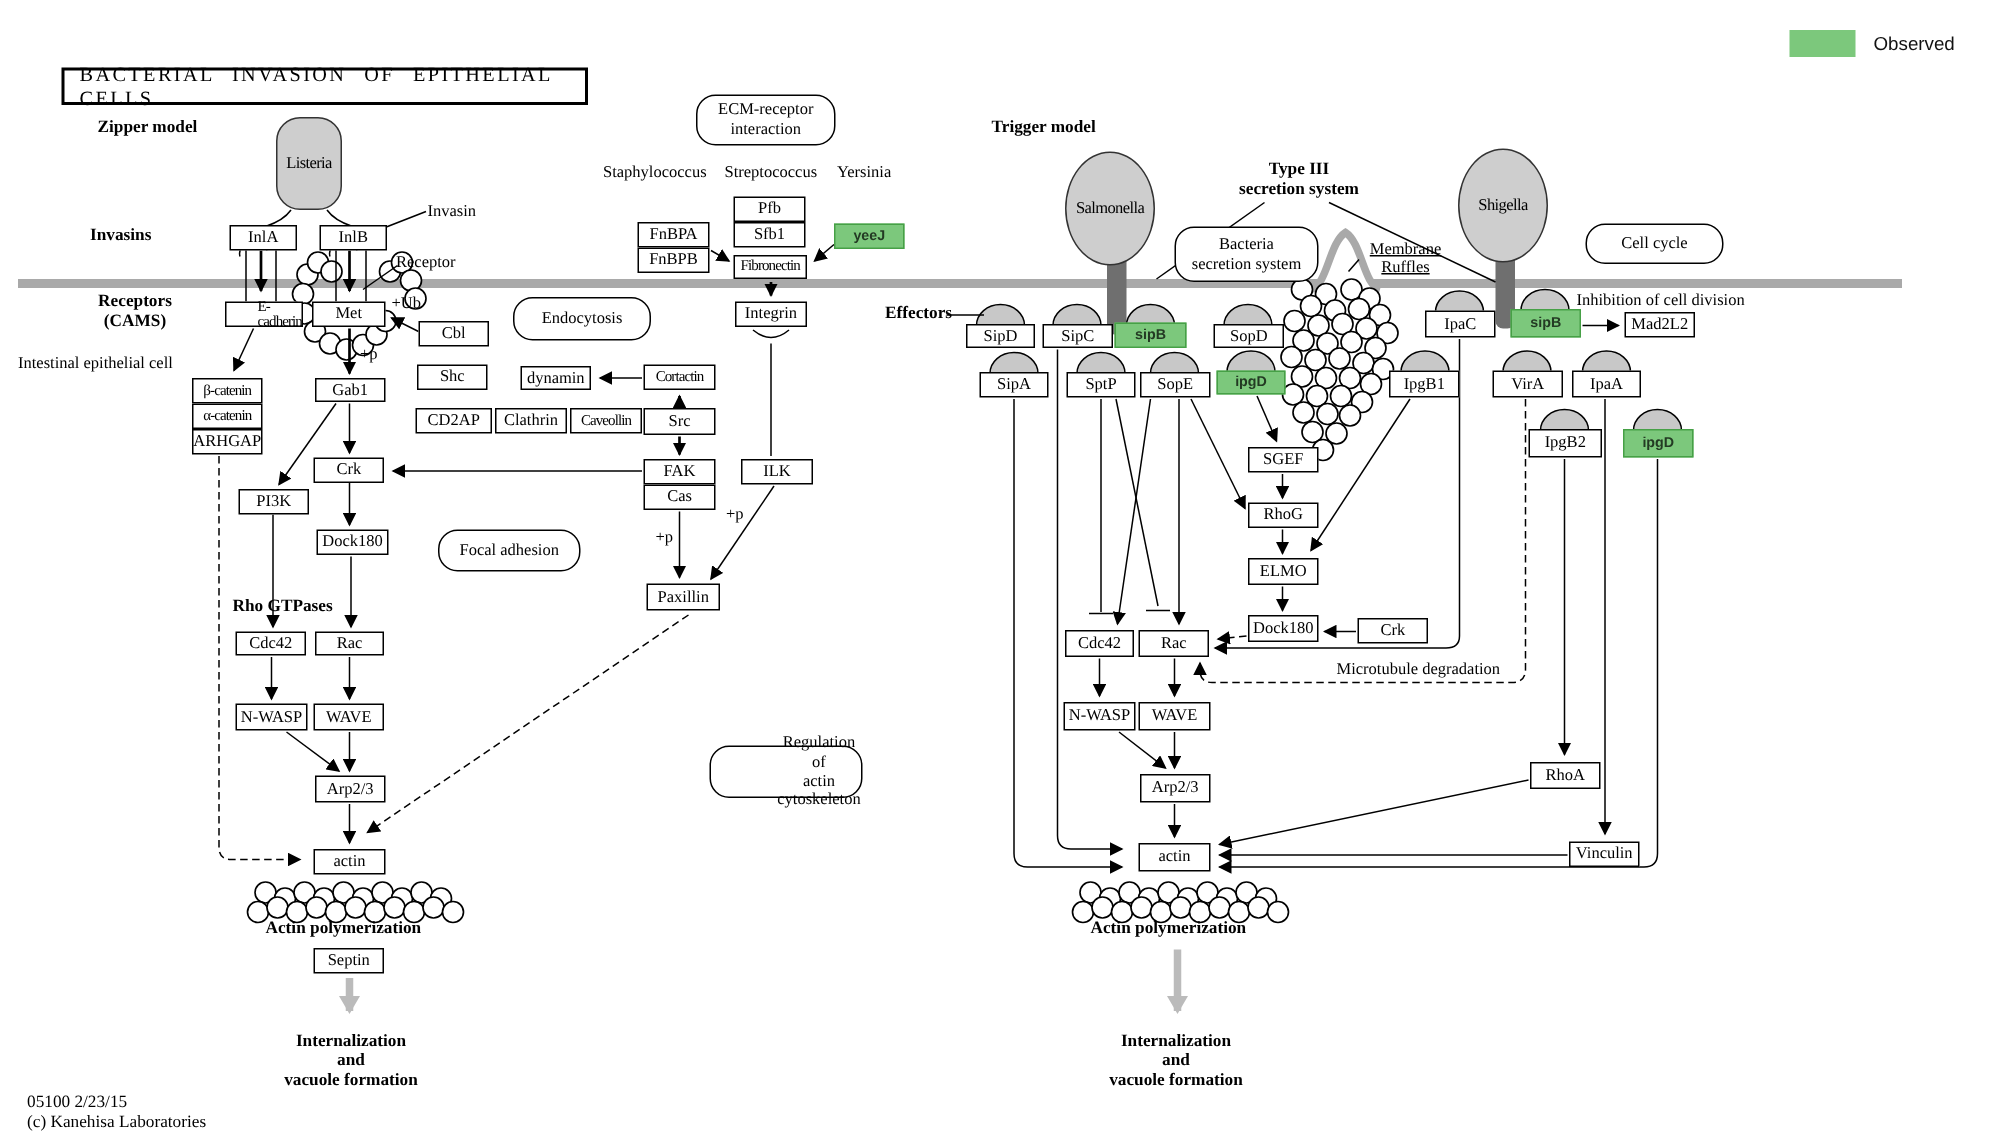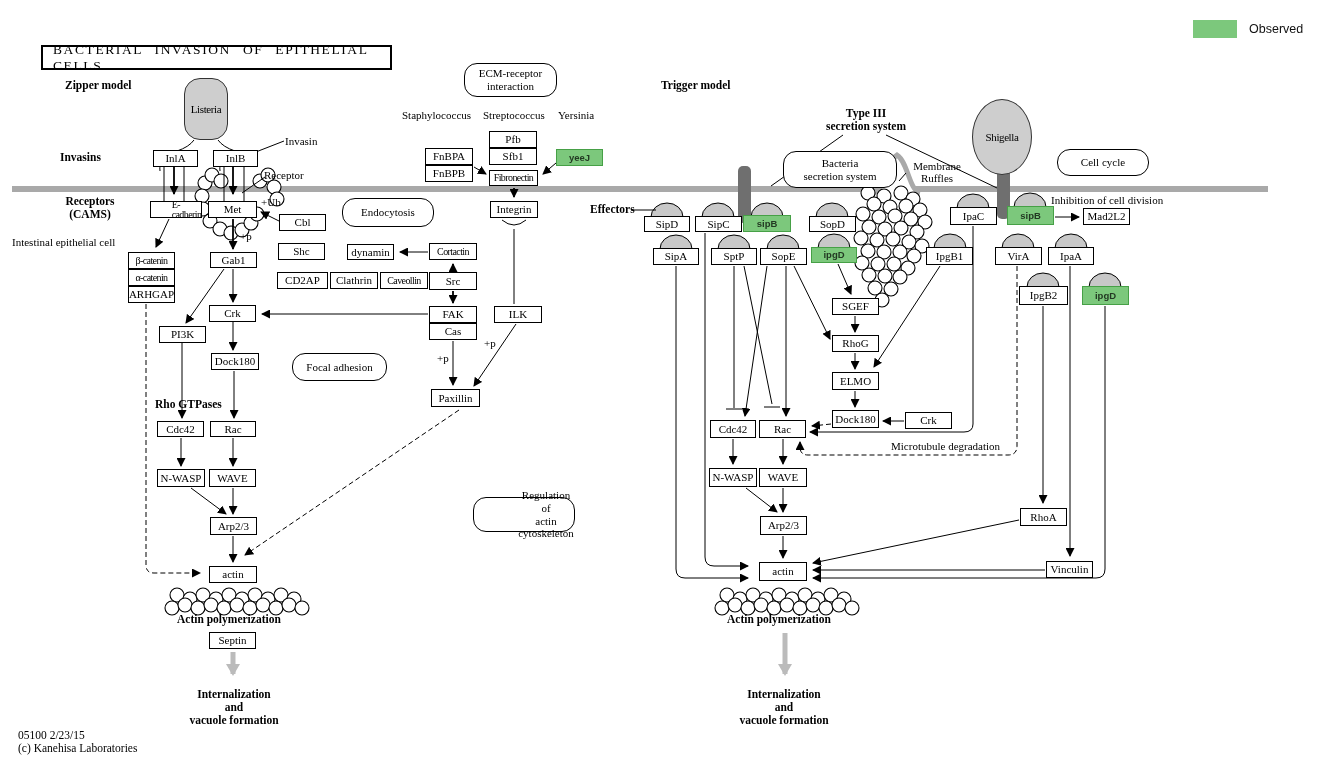--- a/index.html
+++ b/index.html
@@ -244,20 +244,23 @@
     <span>Observed</span>
   </div>
 
   <div class="footer" style="top:729px">05100 2/23/15</div>
   <div class="footer" style="top:742px">(c) Kanehisa Laboratories</div>
 
   <div id="bacteria">
       <div class="bact capsule" style="left: 184px; top: 78px; width: 44px; height: 62px;">
         <span>Listeria</span>
       </div>
+      <div class="bact ellipse" style="left: 710px; top: 101px; width: 60px; height: 76px;">
+        <span>Salmonella</span>
+      </div>
       <div class="bact ellipse" style="left: 972px; top: 99px; width: 60px; height: 76px;">
         <span>Shigella</span>
       </div>
     </div>
   <div id="nodes">
       <div class="node" style="left: 153px; top: 150px; width: 45px; height: 17px;">
         <span>InlA</span>
       </div>
       <div class="node" style="left: 213px; top: 150px; width: 45px; height: 17px;">
         <span>InlB</span>
@@ -453,42 +456,42 @@
       </div>
       <div class="node o" style="left: 1082px; top: 286px; width: 47px; height: 19px;">
         <span>ipgD</span>
       </div>
       <div class="node p" style="left: 464px; top: 63px; width: 93px; height: 34px; justify-content: center;"><span>ECM-receptor
 interaction</span></div>
       <div class="node p" style="left: 342px; top: 198px; width: 92px; height: 29px;"><span>Endocytosis</span></div>
       <div class="node p" style="left: 292px; top: 353px; width: 95px; height: 28px;"><span>Focal adhesion</span></div>
       <div class="node p" style="left: 473px; top: 497px; width: 102px; height: 35px; padding-left: 44px;"><span>Regulation of
 actin cytoskeleton</span></div>
-      <div class="node p" style="left: 783px; top: 151px; width: 114px; height: 37px;"><span>Bacteria
+      <div class="node p" style="left: 783px; top: 151px; width: 96px; height: 37px;"><span>Bacteria
 secretion system</span></div>
       <div class="node p" style="left: 1057px; top: 149px; width: 92px; height: 27px;"><span>Cell cycle</span></div>
     </div>
   <div id="labels">
       <div class="lbl b" style="left: 65px; top: 79px;">Zipper model</div>
       <div class="lbl b" style="left: 60px; top: 151px;">Invasins</div>
       <div class="lbl b c" style="left: 52px; top: 195px; width: 76px;">Receptors
 (CAMS)</div>
       <div class="lbl" style="left: 12px; top: 236px;">Intestinal epithelial cell</div>
       <div class="lbl b" style="left: 155px; top: 398px;">Rho GTPases</div>
       <div class="lbl b" style="left: 177px; top: 613px;">Actin polymerization</div>
       <div class="lbl b c" style="left: 172px; top: 688px; width: 124px;">Internalization
 and
 vacuole formation</div>
       <div class="lbl" style="left: 402px; top: 109px;">Staphylococcus</div>
       <div class="lbl" style="left: 483px; top: 109px;">Streptococcus</div>
       <div class="lbl" style="left: 558px; top: 109px;">Yersinia</div>
       <div class="lbl b" style="left: 661px; top: 79px;">Trigger model</div>
       <div class="lbl b c" style="left: 810px; top: 107px; width: 112px;">Type III
 secretion system</div>
-      <div class="lbl c" style="left: 905px; top: 160px; width: 64px;">Membrane
+      <div class="lbl c" style="left: 905px; top: 160px; width: 64px; text-decoration: underline;">Membrane
 Ruffles</div>
       <div class="lbl b" style="left: 590px; top: 203px;">Effectors</div>
       <div class="lbl" style="left: 891px; top: 440px;">Microtubule degradation</div>
       <div class="lbl" style="left: 1051px; top: 194px;">Inhibition of cell division</div>
       <div class="lbl" style="left: 285px; top: 135px;">Invasin</div>
       <div class="lbl" style="left: 264px; top: 169px;">Receptor</div>
       <div class="lbl" style="left: 261px; top: 196px;">+Ub</div>
       <div class="lbl" style="left: 240px; top: 230px;">+p</div>
       <div class="lbl" style="left: 437px; top: 352px;">+p</div>
       <div class="lbl" style="left: 484px; top: 337px;">+p</div>

